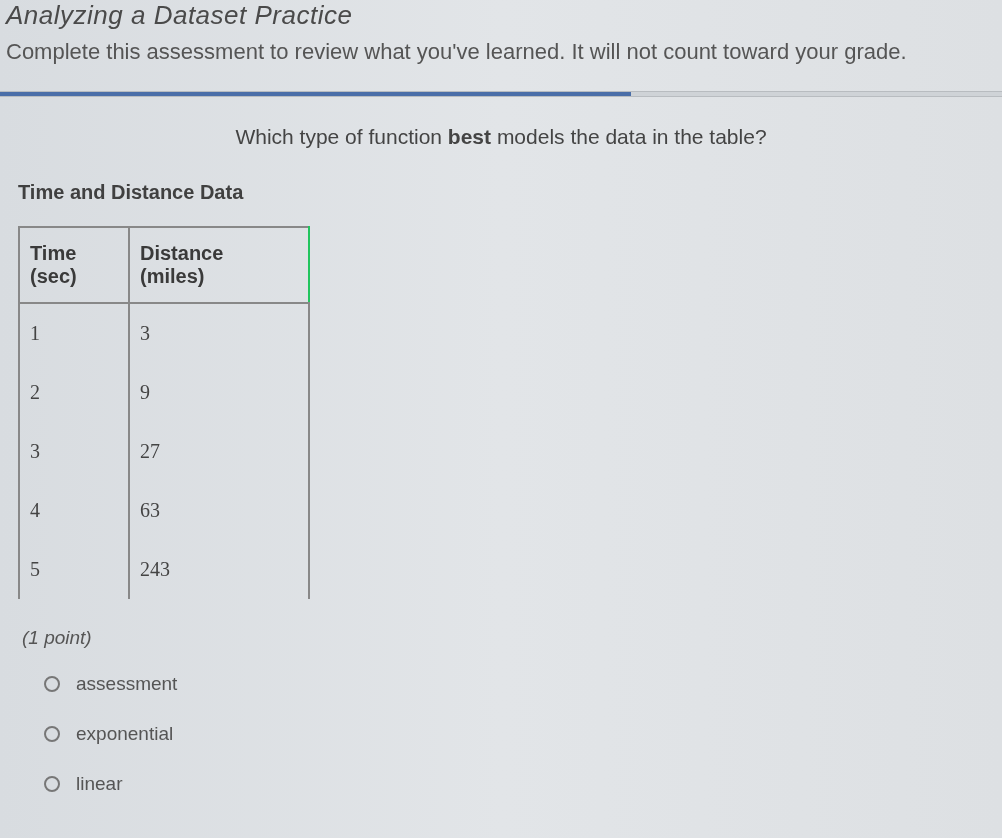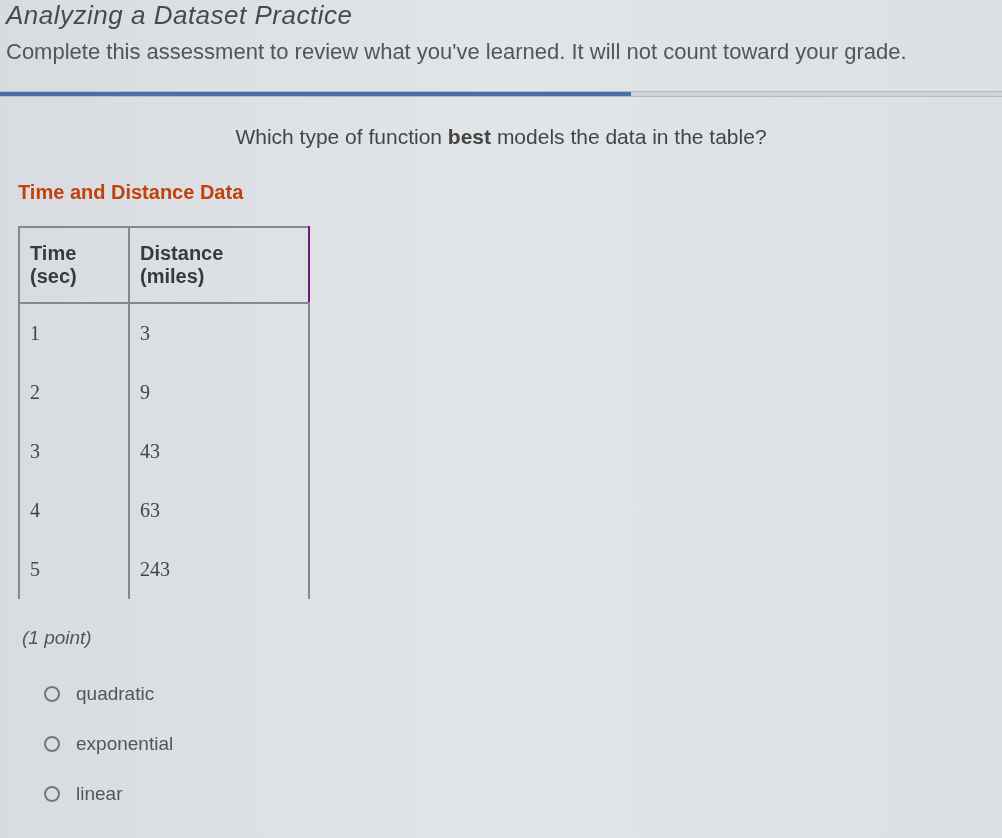--- a/index.html
+++ b/index.html
@@ -51,39 +51,39 @@
       margin-bottom: 32px;
       font-weight: 400;
       text-align: center;
     }
     .question-prompt .bold {
       font-weight: 700;
     }
     .table-title {
       font-size: 20px;
       font-weight: 700;
-      color: #c2410c;
+      color: #404040;
       margin-bottom: 22px;
     }
     .data-table {
       border-collapse: collapse;
       margin-bottom: 28px;
     }
     .data-table th {
       font-size: 20px;
       font-weight: 700;
       color: #3a3a3a;
       text-align: left;
       padding: 14px 18px 14px 10px;
       border-top: 2px solid #888;
       border-bottom: 2px solid #888;
       border-left: 2px solid #888;
     }
     .data-table th:last-child {
-      border-right: 2px solid #701a75;
+      border-right: 2px solid #22c55e;
     }
     .data-table td {
       font-size: 20px;
       color: #444;
       padding: 18px 18px 18px 10px;
       border-left: 2px solid #888;
       font-family: Georgia, 'Times New Roman', serif;
     }
     .data-table td:last-child {
       border-right: 2px solid #888;
@@ -94,21 +94,21 @@
       margin-top: 36px;
     }
     .data-table th:last-child,
     .data-table td:last-child {
       width: 180px;
     }
     .points {
       font-size: 19px;
       font-style: italic;
       color: #555;
-      margin-bottom: 34px;
+      margin-bottom: 24px;
       padding-left: 4px;
     }
     .options {
       padding-left: 26px;
     }
     .option {
       display: flex;
       align-items: center;
       margin-bottom: 28px;
       cursor: pointer;
@@ -155,39 +155,39 @@
       <tr>
         <td>1</td>
         <td>3</td>
       </tr>
       <tr>
         <td>2</td>
         <td>9</td>
       </tr>
       <tr>
         <td>3</td>
-        <td>43</td>
+        <td>27</td>
       </tr>
       <tr>
         <td>4</td>
         <td>63</td>
       </tr>
       <tr>
         <td>5</td>
         <td>243</td>
       </tr>
     </tbody>
   </table>
 
   <div class="points">(1 point)</div>
 
   <div class="options">
     <div class="option">
       <div class="radio-circle"></div>
-      <span class="option-label">quadratic</span>
+      <span class="option-label">assessment</span>
     </div>
     <div class="option">
       <div class="radio-circle"></div>
       <span class="option-label">exponential</span>
     </div>
     <div class="option">
       <div class="radio-circle"></div>
       <span class="option-label">linear</span>
     </div>
   </div>

